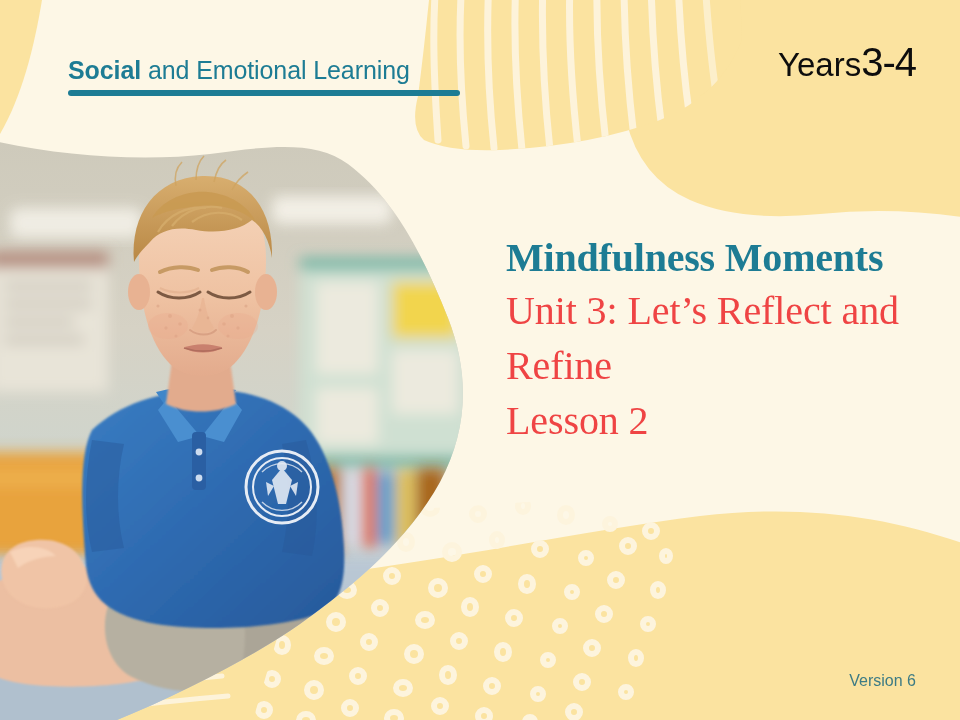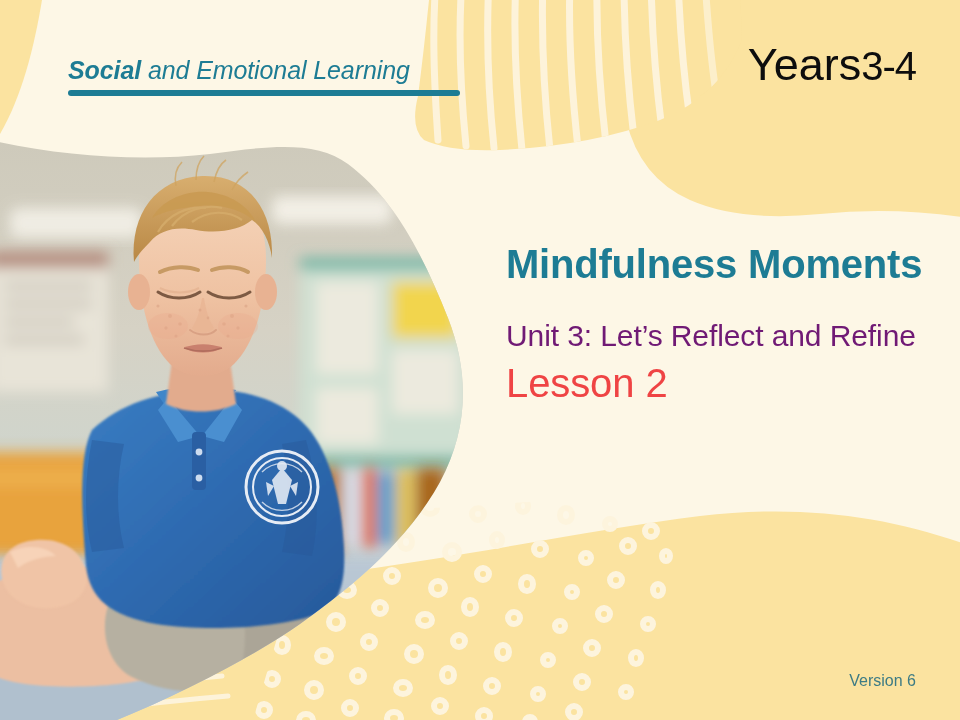--- a/index.html
+++ b/index.html
@@ -24,21 +24,20 @@
     height: 720px;
     pointer-events: none;
   }
 
   
   .brand {
     position: absolute;
     left: 68px;
     top: 57px;
     z-index: 6;
-    font-style: italic;
   }
   .brand-text {
     font-size: 25px;
     color: #1d7c94;
     letter-spacing: -0.1px;
     white-space: nowrap;
     line-height: 1.1;
   }
   .brand-text .strong {
     font-weight: bold;
@@ -54,48 +53,48 @@
   .years {
     position: absolute;
     right: 44px;
     top: 42px;
     z-index: 6;
     color: #0d0d0d;
     white-space: nowrap;
     line-height: 1;
   }
   .years .lbl {
-    font-size: 45px;
+    font-size: 33px;
     vertical-align: baseline;
   }
   .years .num {
     font-size: 40px;
     vertical-align: baseline;
     letter-spacing: -1px;
   }
 
   
   .copy {
     position: absolute;
     left: 506px;
-    top: 240px;
+    top: 234px;
     width: 420px;
     z-index: 6;
+    font-family: Liberation Serif, serif;
   }
   .title {
     font-size: 40px;
     font-weight: bold;
     color: #1d7c94;
     line-height: 1.22;
     letter-spacing: -0.2px;
   }
   .subtitle {
-    margin-top: 26px;
-    font-size: 30px;
-    color: #701a75;
+    font-size: 40px;
+    color: #ef4444;
     line-height: 1.38;
     letter-spacing: -0.1px;
   }
   .lessonline {
     font-size: 40px;
     color: #ef4444;
     line-height: 1.38;
     letter-spacing: -0.1px;
   }
 

